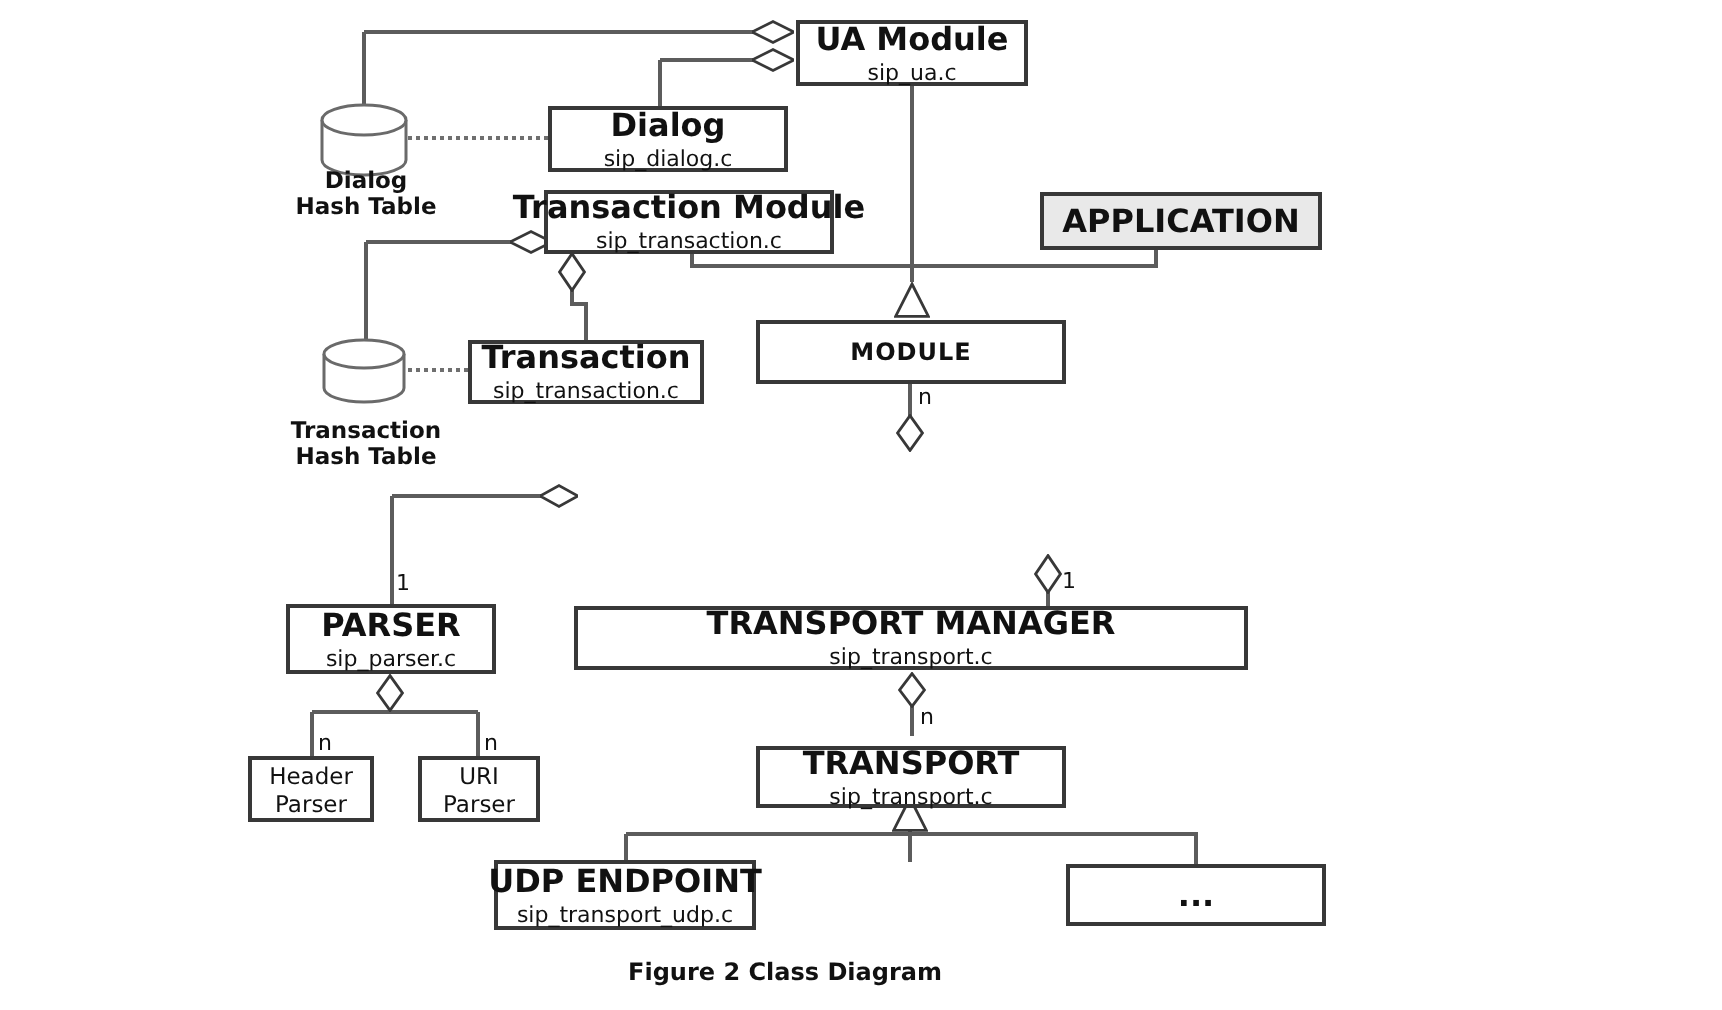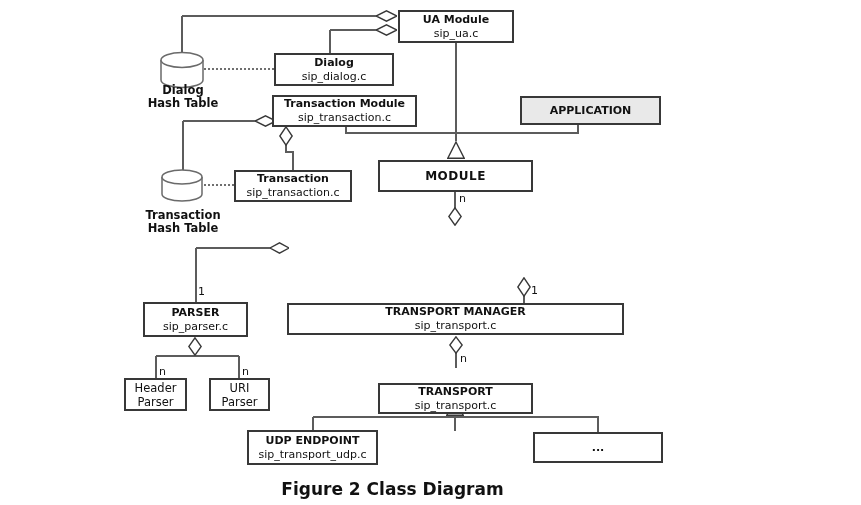--- a/index.html
+++ b/index.html
@@ -6,38 +6,38 @@
   #canvas{
     position:relative;width:861px;height:505px;background:#ffffff;
     font-family:"DejaVu Sans","Liberation Sans",sans-serif;color:#111;
     overflow:hidden;
   }
   .box{
     position:absolute;background:#ffffff;border:2px solid #383838;
     display:flex;flex-direction:column;align-items:center;justify-content:center;
     box-sizing:border-box;text-align:center;line-height:1.25;
   }
-  .box .t{font-weight:bold;font-size:11px;white-space:nowrap;}
+  .box .t{font-weight:bold;font-size:16px;white-space:nowrap;}
   .box .s{font-size:11px;white-space:nowrap;}
   .gray{background:#e9e9e9;}
   .endpoint-title{font-weight:bold;font-size:17px;letter-spacing:.5px;}
   .hline,.vline{position:absolute;background:#5c5c5c;}
   .hline{height:1.5px;}
   .vline{width:1.5px;}
   .dotline{position:absolute;height:0;border-top:2px dotted #6f6f6f;background:none;}
   .shape{position:absolute;}
   .shape svg{display:block;}
   .mult{position:absolute;font-size:11px;line-height:11px;color:#111;}
   .storelabel{
     position:absolute;width:100px;text-align:center;font-weight:bold;
     font-size:11.5px;line-height:13px;
   }
   .caption{
     position:absolute;left:245px;top:479px;width:295px;text-align:center;
-    font-weight:bold;font-size:17px;
+    font-weight:bold;font-size:12px;
   }
   .twoline{font-size:11.5px;line-height:14px;}
 </style>
 </head>
 <body>
 
 <div id="canvas">
 
   <div class="hline" style="left:182px;top:15px;width:195px;"></div>
   <div class="vline" style="left:181px;top:16px;height:46px;"></div>
@@ -175,21 +175,21 @@
   <div class="box" style="left:143px;top:302px;width:105px;height:35px;">
     <div class="t">PARSER</div>
     <div class="s">sip_parser.c</div>
   </div>
 
   <div class="box" style="left:287px;top:303px;width:337px;height:32px;">
     <div class="t">TRANSPORT MANAGER</div>
     <div class="s">sip_transport.c</div>
   </div>
 
-  <div class="box" style="left:378px;top:383px;width:155px;height:31px;">
+  <div class="box" style="left:378px;top:373px;width:155px;height:31px;">
     <div class="t">TRANSPORT</div>
     <div class="s">sip_transport.c</div>
   </div>
 
   <div class="box" style="left:124px;top:378px;width:63px;height:33px;">
     <div class="twoline">Header</div>
     <div class="twoline">Parser</div>
   </div>
 
   <div class="box" style="left:209px;top:378px;width:61px;height:33px;">

